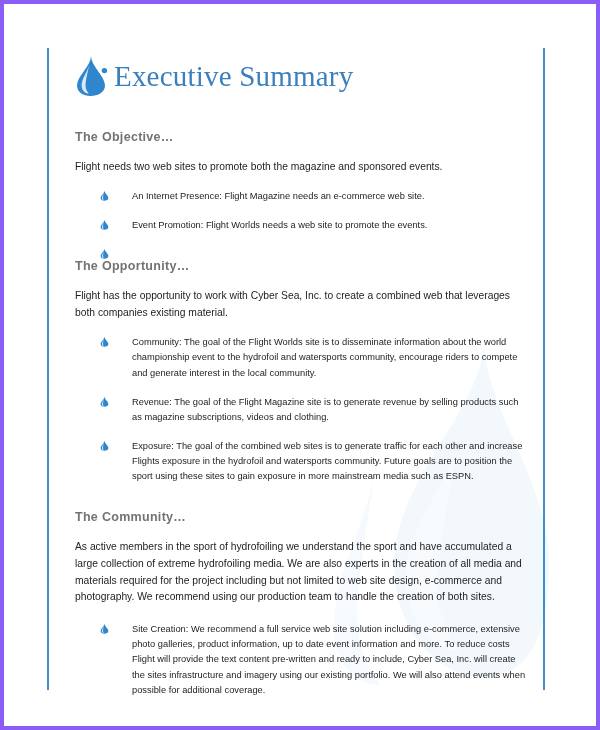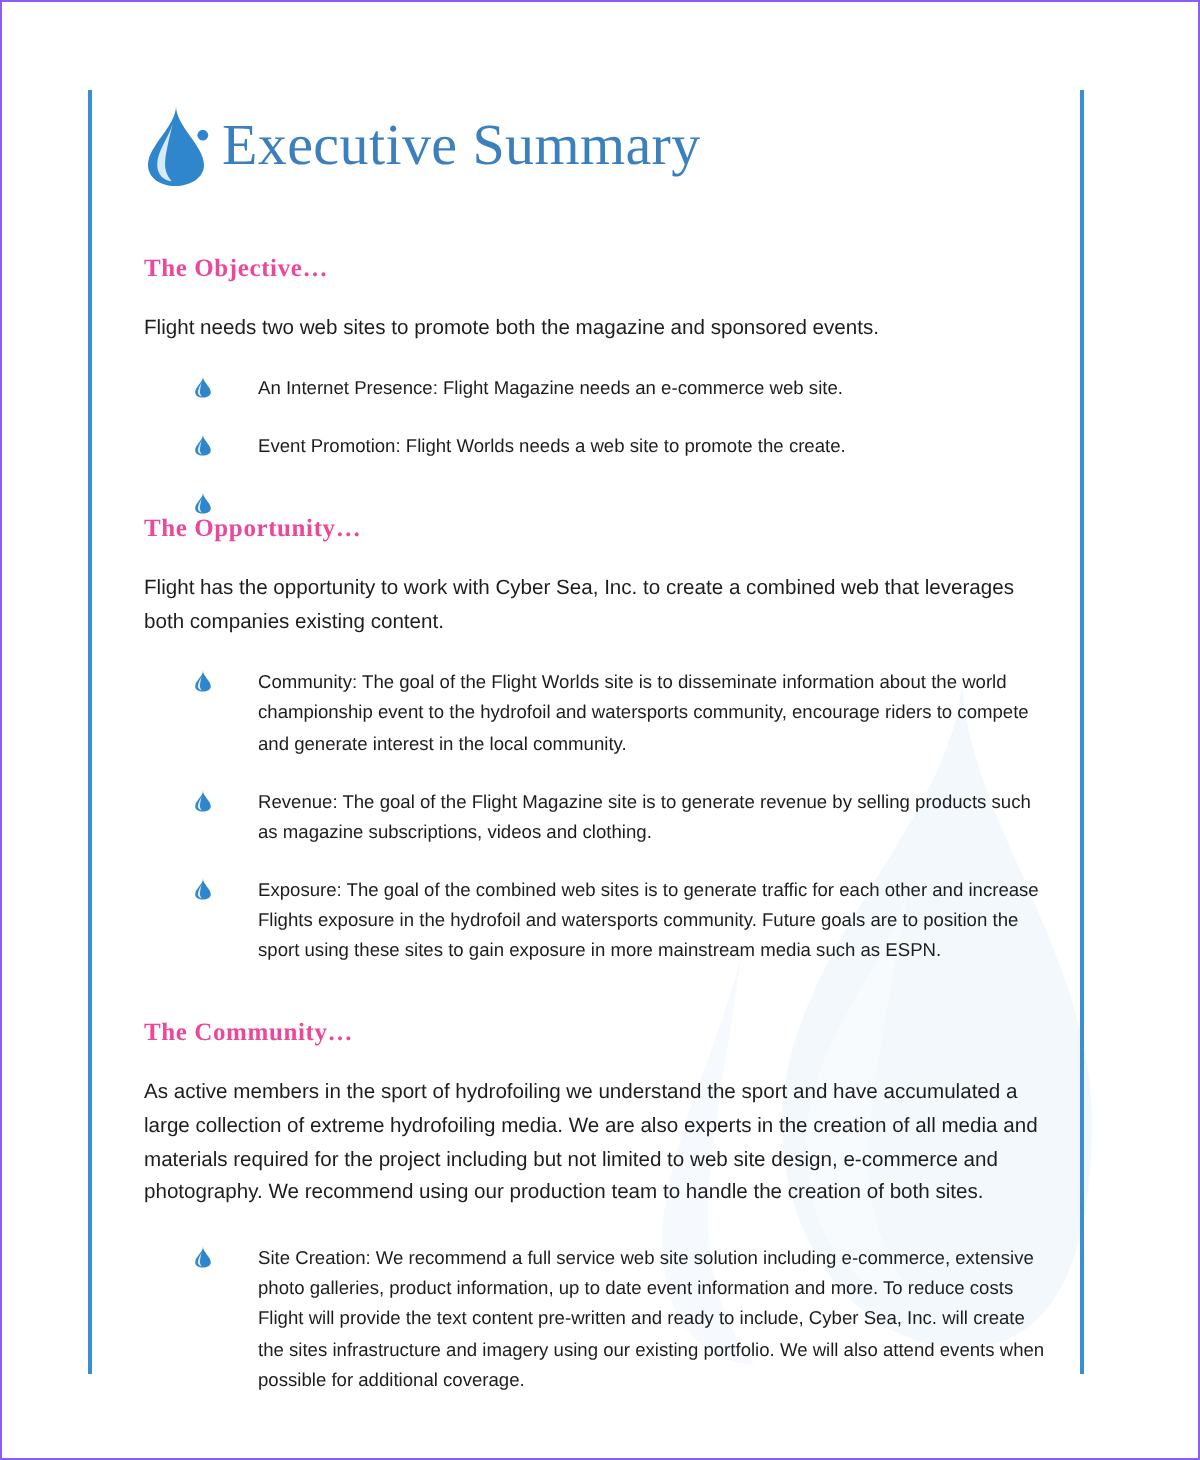--- a/index.html
+++ b/index.html
@@ -5,21 +5,21 @@
   html, body {
     margin: 0;
     padding: 0;
     background: #ffffff;
   }
   .page {
     position: relative;
     width: 600px;
     height: 730px;
     background: #ffffff;
-    border: 1px solid #8b5cf6;
+    border: 4px solid #8b5cf6;
     box-sizing: border-box;
     overflow: hidden;
     font-family: "Liberation Sans", sans-serif;
   }
 
   
   .watermark {
     position: absolute;
     left: 330px;
     top: 325px;
@@ -68,24 +68,24 @@
     font-size: 29px;
     font-weight: 400;
     color: #3c7fbd;
     letter-spacing: 0.2px;
     line-height: 1;
     white-space: nowrap;
   }
 
   
   .section-heading {
-    font-family: Liberation Serif, serif;
+    font-family: Liberation Sans, sans-serif;
     font-size: 12.5px;
     font-weight: bold;
-    color: #ec4899;
+    color: #737373;
     letter-spacing: 0.3px;
     margin: 5px 0 15px 1px;
   }
   .section + .section { margin-top: 26px; }
 
   
   .para {
     font-size: 10.3px;
     line-height: 1.62;
     color: #1d1d1d;
@@ -155,34 +155,34 @@
             <path d="M4.5 0.4 C4.5 3 0.6 5.6 0.6 8.1 C0.6 9.8 2.3 10.8 4.4 10.8 C6.5 10.8 8.4 9.8 8.4 8.1 C8.4 5.6 4.5 3 4.5 0.4 Z" fill="#2f86cc"></path>
             <path d="M3.9 2.7 C3.4 4.5 1.9 6.2 1.9 8 C1.9 9.3 2.8 10.1 3.9 10.2 C3.2 9.4 2.9 8.5 3.0 7.5 C3.1 5.9 3.6 4.2 3.9 2.7 Z" fill="#d6eaf8"></path>
           </svg>
           <span>An Internet Presence: Flight Magazine needs an e-commerce web site.</span>
         </li>
         <li class="bullet">
           <svg class="bullet-marker" viewBox="0 0 9 11" aria-hidden="true">
             <path d="M4.5 0.4 C4.5 3 0.6 5.6 0.6 8.1 C0.6 9.8 2.3 10.8 4.4 10.8 C6.5 10.8 8.4 9.8 8.4 8.1 C8.4 5.6 4.5 3 4.5 0.4 Z" fill="#2f86cc"></path>
             <path d="M3.9 2.7 C3.4 4.5 1.9 6.2 1.9 8 C1.9 9.3 2.8 10.1 3.9 10.2 C3.2 9.4 2.9 8.5 3.0 7.5 C3.1 5.9 3.6 4.2 3.9 2.7 Z" fill="#d6eaf8"></path>
           </svg>
-          <span>Event Promotion: Flight Worlds needs a web site to promote the create.</span>
+          <span>Event Promotion: Flight Worlds needs a web site to promote the events.</span>
         </li>
         <li class="bullet">
           <svg class="bullet-marker" viewBox="0 0 9 11" aria-hidden="true">
             <path d="M4.5 0.4 C4.5 3 0.6 5.6 0.6 8.1 C0.6 9.8 2.3 10.8 4.4 10.8 C6.5 10.8 8.4 9.8 8.4 8.1 C8.4 5.6 4.5 3 4.5 0.4 Z" fill="#2f86cc"></path>
             <path d="M3.9 2.7 C3.4 4.5 1.9 6.2 1.9 8 C1.9 9.3 2.8 10.1 3.9 10.2 C3.2 9.4 2.9 8.5 3.0 7.5 C3.1 5.9 3.6 4.2 3.9 2.7 Z" fill="#d6eaf8"></path>
           </svg>
         </li>
       </ul>
     </div>
 
     <div class="section section-opportunity">
       <div class="section-heading">The Opportunity…</div>
-      <p class="para">Flight has the opportunity to work with Cyber Sea, Inc. to create a combined web that leverages both companies existing content.</p>
+      <p class="para">Flight has the opportunity to work with Cyber Sea, Inc. to create a combined web that leverages both companies existing material.</p>
       <ul class="bullets">
         <li class="bullet">
           <svg class="bullet-marker" viewBox="0 0 9 11" aria-hidden="true">
             <path d="M4.5 0.4 C4.5 3 0.6 5.6 0.6 8.1 C0.6 9.8 2.3 10.8 4.4 10.8 C6.5 10.8 8.4 9.8 8.4 8.1 C8.4 5.6 4.5 3 4.5 0.4 Z" fill="#2f86cc"></path>
             <path d="M3.9 2.7 C3.4 4.5 1.9 6.2 1.9 8 C1.9 9.3 2.8 10.1 3.9 10.2 C3.2 9.4 2.9 8.5 3.0 7.5 C3.1 5.9 3.6 4.2 3.9 2.7 Z" fill="#d6eaf8"></path>
           </svg>
           <span>Community: The goal of the Flight Worlds site is to disseminate information about the world championship event to the hydrofoil and watersports community, encourage riders to compete and generate interest in the local community.</span>
         </li>
         <li class="bullet">
           <svg class="bullet-marker" viewBox="0 0 9 11" aria-hidden="true">

